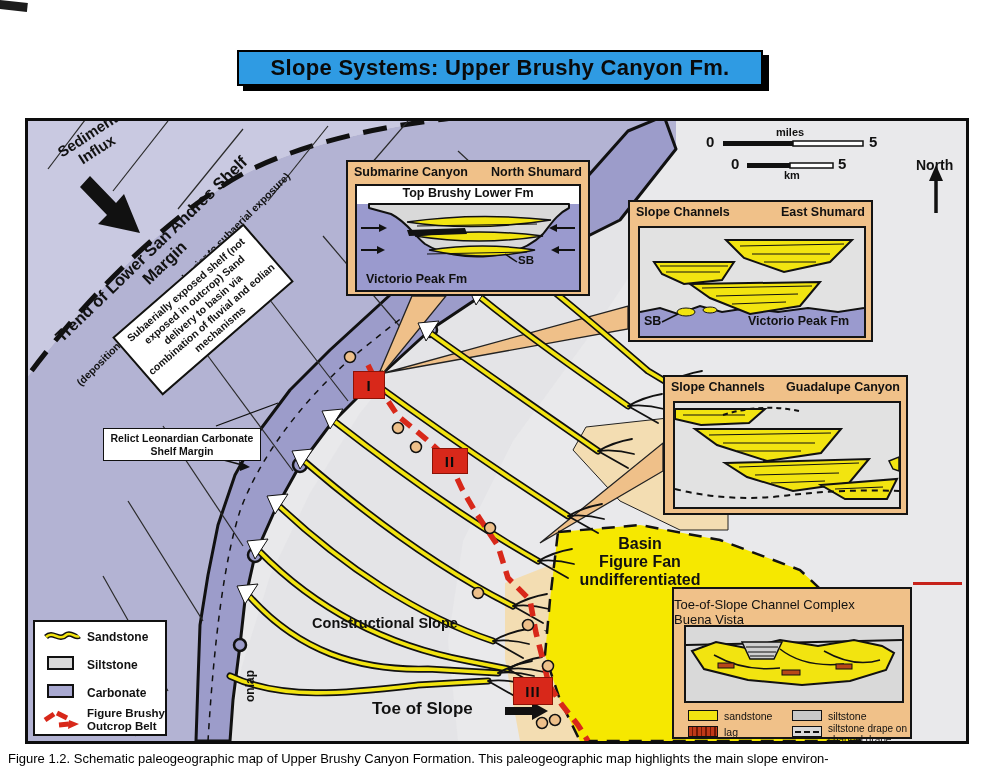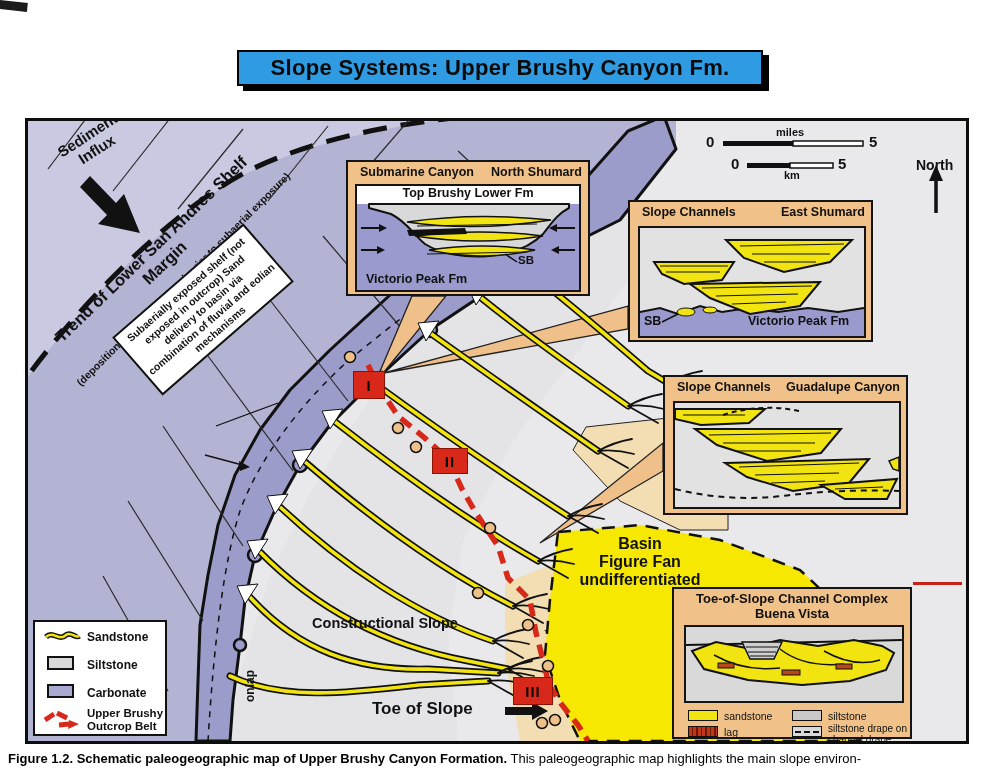--- a/index.html
+++ b/index.html
@@ -5,22 +5,22 @@
   html,body{margin:0;padding:0}
   body{width:1000px;height:782px;background:#fff;font-family:"Liberation Sans",sans-serif;position:relative;overflow:hidden}
   #title-bar{position:absolute;left:237px;top:50px;width:522px;height:32px;background:#2f9be3;border:2px solid #000;
     box-shadow:6px 5px 0 0 #000;display:flex;align-items:center;justify-content:center;
     font-weight:bold;font-size:22px;color:#0a0a0a;letter-spacing:.3px;z-index:2}
   #map{position:absolute;left:25px;top:118px;width:938px;height:620px;border:3px solid #0d0d0d;background:#e9e9eb;overflow:hidden}
   #terrain{position:absolute;left:0;top:0;z-index:0}
   .lbl{position:absolute;color:#111;z-index:2;white-space:normal}
   .rot{transform-origin:center center}
   .panel{position:absolute;background:#f0c189;border:2px solid #141414;box-sizing:border-box;z-index:4}
-  .phdr{display:flex;justify-content:space-between;padding:3px 6px 0 12px;font-weight:bold;font-size:12.5px;color:#111}
-  .phdr-c{text-align:center;font-weight:bold;font-size:13px;color:#111;line-height:15px;padding-top:2px}
+  .phdr{display:flex;justify-content:space-between;padding:3px 6px 0 6px;font-weight:bold;font-size:12.5px;color:#111}
+  .phdr-c{font-weight:normal;font-size:13px;color:#111;line-height:15px;padding-top:8px}
   .pinner{position:absolute;border:2px solid #141414;background:#e2e2e2;box-sizing:border-box;overflow:hidden}
   .ptxt{position:absolute;font-weight:bold;color:#111;z-index:3}
   .marker{position:absolute;background:#d8281a;border:1px solid #8c1206;color:#0c0c0c;font-weight:bold;
     display:flex;align-items:center;justify-content:center;font-size:15px;z-index:3;letter-spacing:1px}
   #map-legend{position:absolute;left:5px;top:499px;width:134px;height:116px;background:#fff;border:2.5px solid #111;box-sizing:border-box;z-index:4}
   .leg-label{position:absolute;font-weight:bold;font-size:12px;color:#111}
   .leg-swatch{position:absolute;border:2px solid #111;box-sizing:border-box}
   .bv-swatch{position:absolute;border:1.5px solid #111;box-sizing:border-box;width:30px;height:11px}
   .bv-lab{position:absolute;font-size:10.5px;color:#111}
   .drape{background:#d9d9d9}
@@ -175,20 +175,21 @@
     <g>
       <line x1="908" y1="92" x2="908" y2="58" stroke="#111" stroke-width="3.5"></line>
       <polygon points="901,60 915,60 908,44" fill="#111"></polygon>
     </g>
   </svg>
 
   <div class="lbl rot" style="left:14px;top:4px;width:100px;transform:rotate(-33deg);font-weight:bold;font-size:15px;text-align:center;line-height:17px">Sediment Influx</div>
   <div class="lbl rot" style="left:-25px;top:116px;width:310px;transform:rotate(-44deg);font-weight:bold;font-size:16.5px;text-align:center">Trend of Lower San Andres Shelf Margin</div>
   <div class="lbl rot" style="left:-10px;top:152px;width:330px;transform:rotate(-45deg);font-weight:600;font-size:10.5px;text-align:center">(depositional shelf-slope break prior to subaerial exposure)</div>
   <div class="lbl rot" style="left:88px;top:150px;width:164px;transform:rotate(-41deg);background:#fff;border:2px solid #111;font-weight:bold;font-size:10.5px;line-height:13px;text-align:center;padding:4px 3px">Subaerially exposed shelf (not exposed in outcrop) Sand delivery to basin via combination of fluvial and eolian mechanisms</div>
+  <div class="lbl" style="left:75px;top:307px;width:152px;background:#fff;border:1.5px solid #111;font-weight:bold;font-size:10.5px;line-height:12.5px;text-align:center;padding:3px 2px">Relict Leonardian Carbonate Shelf Margin</div>
   <div class="lbl rot" style="left:197px;top:558px;width:50px;transform:rotate(-90deg);font-size:12px;font-weight:600;text-align:center">onlap</div>
 
   <div class="lbl" style="left:248px;top:494px;width:218px;text-align:center;font-weight:bold;font-size:14.5px;line-height:17px">
     <div>Constructional Slope</div>
   </div>
   <div class="lbl" style="left:344px;top:578px;font-weight:bold;font-size:17px">Toe of Slope</div>
   <div class="lbl" style="left:522px;top:414px;width:180px;text-align:center;font-weight:bold;font-size:16px;line-height:18px">
     <div>Basin</div>
     <div>Figure Fan</div>
     <div>undifferentiated</div>
@@ -329,23 +330,23 @@
     <div class="leg-swatch" style="left:12px;top:62px;width:27px;height:14px;background:#a9a9d1"></div>
     <div class="leg-label" style="left:52px;top:64px">Carbonate</div>
     <svg width="40" height="24" viewBox="0 0 40 24" style="position:absolute;left:6px;top:86px">
       <g stroke="#d8281a" stroke-width="5" stroke-linecap="butt">
         <line x1="4" y1="12" x2="13" y2="6"></line>
           <line x1="16" y1="5" x2="26" y2="10"></line>
           <line x1="18" y1="17" x2="28" y2="16"></line>
       </g>
       <polygon points="28,12 38,16 27,21" fill="#d8281a"></polygon>
     </svg>
-    <div class="leg-label" style="left:52px;top:85px;width:80px;font-size:11.5px;line-height:13px">Upper Brushy Outcrop Belt</div>
+    <div class="leg-label" style="left:52px;top:85px;width:80px;font-size:11.5px;line-height:13px">Figure Brushy Outcrop Belt</div>
   </div>
 
   <div id="red-artifact"></div>
 </div>
 
 <div id="caption">
   <div>
-    <span style="font-weight:bold">Figure 1.2.  Schematic paleogeographic map of Upper Brushy Canyon Formation.</span><span>  This paleogeographic map highlights the main slope environ-</span>
+    <span style="font-weight:normal">Figure 1.2.  Schematic paleogeographic map of Upper Brushy Canyon Formation.</span><span>  This paleogeographic map highlights the main slope environ-</span>
   </div>
 </div>
 
 </body></html>

